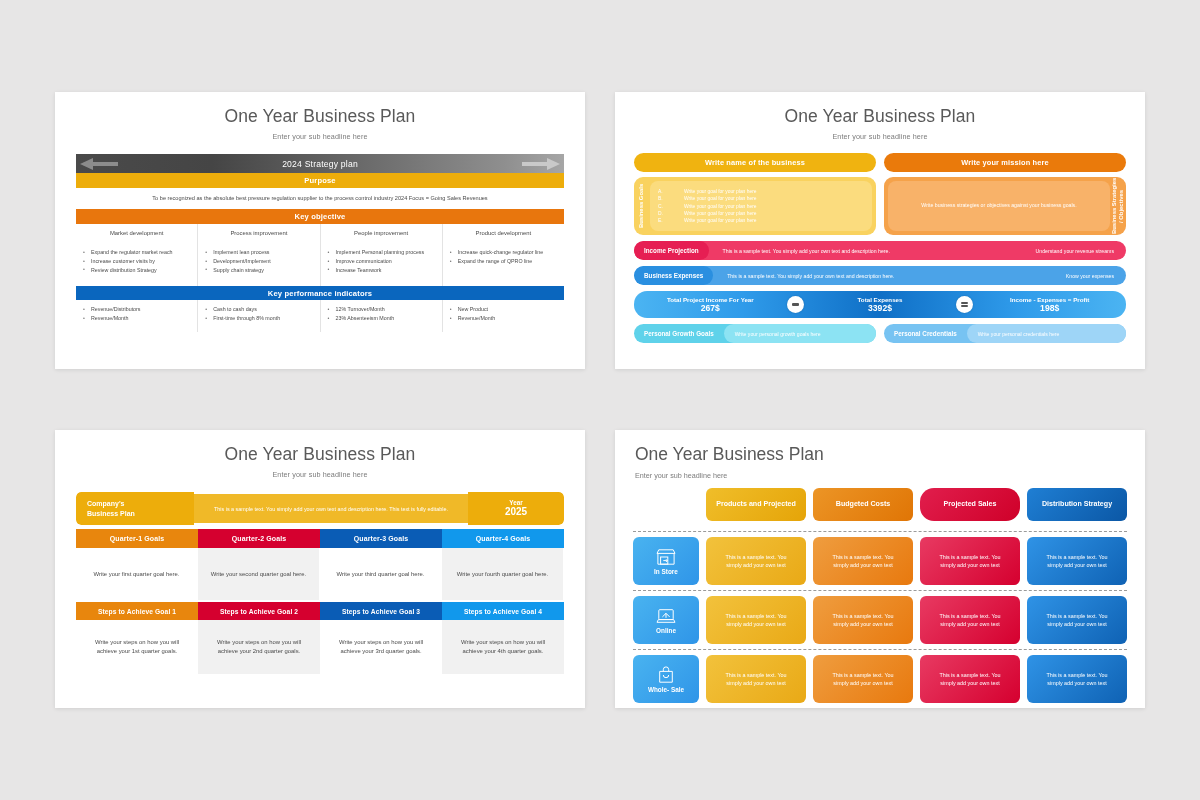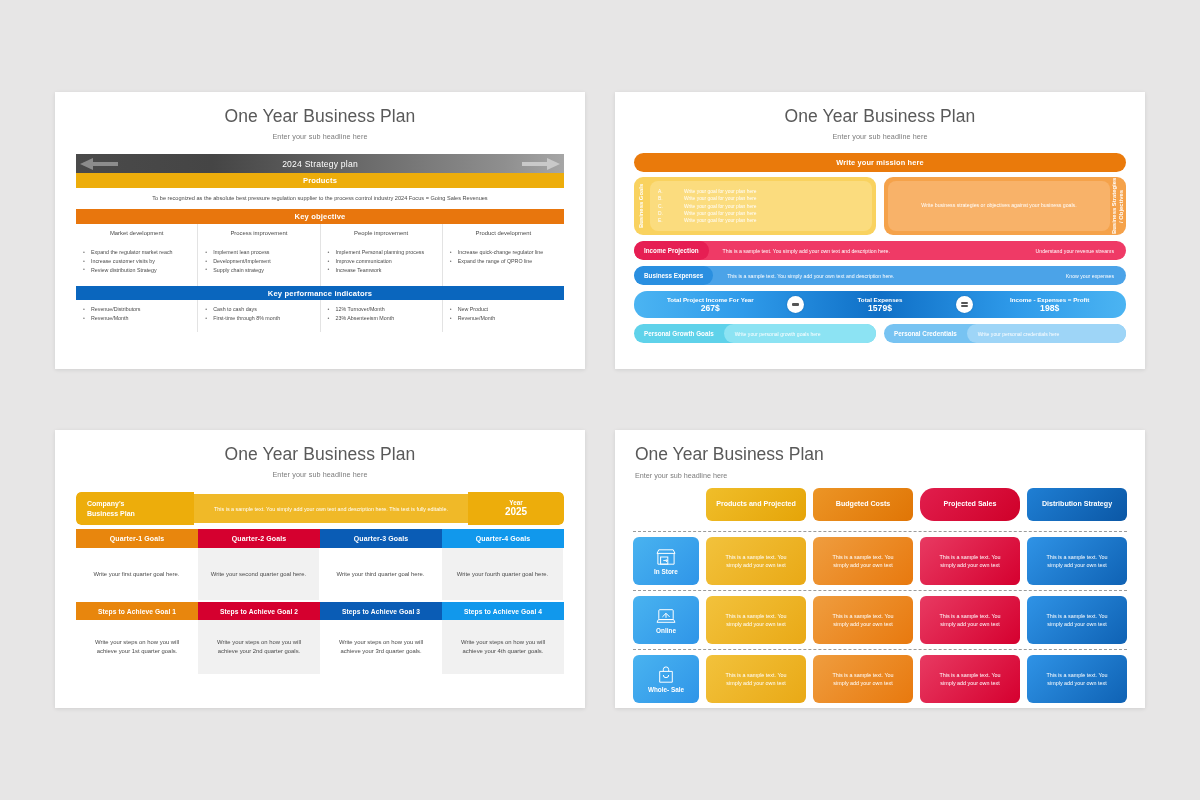--- a/index.html
+++ b/index.html
@@ -247,21 +247,21 @@
     <div class="s-sub">Enter your sub headline here</div>
     <div class="body">
       <div class="arrow-bar">
         <span class="ah left"></span>
         <span class="tail-l"></span>
         <span class="label">2024 Strategy plan</span>
         <span class="tail-r"></span>
         <span class="ah right"></span>
       </div>
 
-      <div class="band yellow">Products</div>
+      <div class="band yellow">Purpose</div>
       <div class="purpose-text">To be recognized as the absolute best pressure regulation supplier to the process control industry 2024 Focus = Going Sales Revenues</div>
       <div class="band orange">Key objective</div>
 
       <div class="col4">
         <div>
             <div class="hdrcell">Market development</div>
           </div>
         <div>
             <div class="hdrcell">Process improvement</div>
           </div>
@@ -349,20 +349,21 @@
           </div>
       </div>
     </div>
   </div>
 
   <div class="slide" id="slide2">
     <div class="s-title">One Year Business Plan</div>
     <div class="s-sub">Enter your sub headline here</div>
     <div class="body">
       <div class="row2">
+        <div class="pill pill-hdr p-yellow">Write name of the business</div>
         <div class="pill pill-hdr p-orange">Write your mission here</div>
       </div>
 
       <div class="row2">
         <div class="goalbox">
           <div class="vlabel">Business Goals</div>
           <div class="goal-inner">
             <div class="gi">
               <span class="k">A.</span>
               <span>Write your goal for your plan here</span>
@@ -410,21 +411,21 @@
       <div class="totalbar">
         <div class="seg">
           <div class="t">Total Project Income For Year</div>
           <div class="v">267$</div>
         </div>
         <div class="opcircle">
             <span class="minus"></span>
           </div>
         <div class="seg">
           <div class="t">Total Expenses</div>
-          <div class="v">1579$</div>
+          <div class="v">3392$</div>
         </div>
         <div class="opcircle">
             <span class="eqwrap">
               <i></i>
               <i></i>
             </span>
           </div>
         <div class="seg">
           <div class="t">Income - Expenses = Profit</div>
           <div class="v">198$</div>

